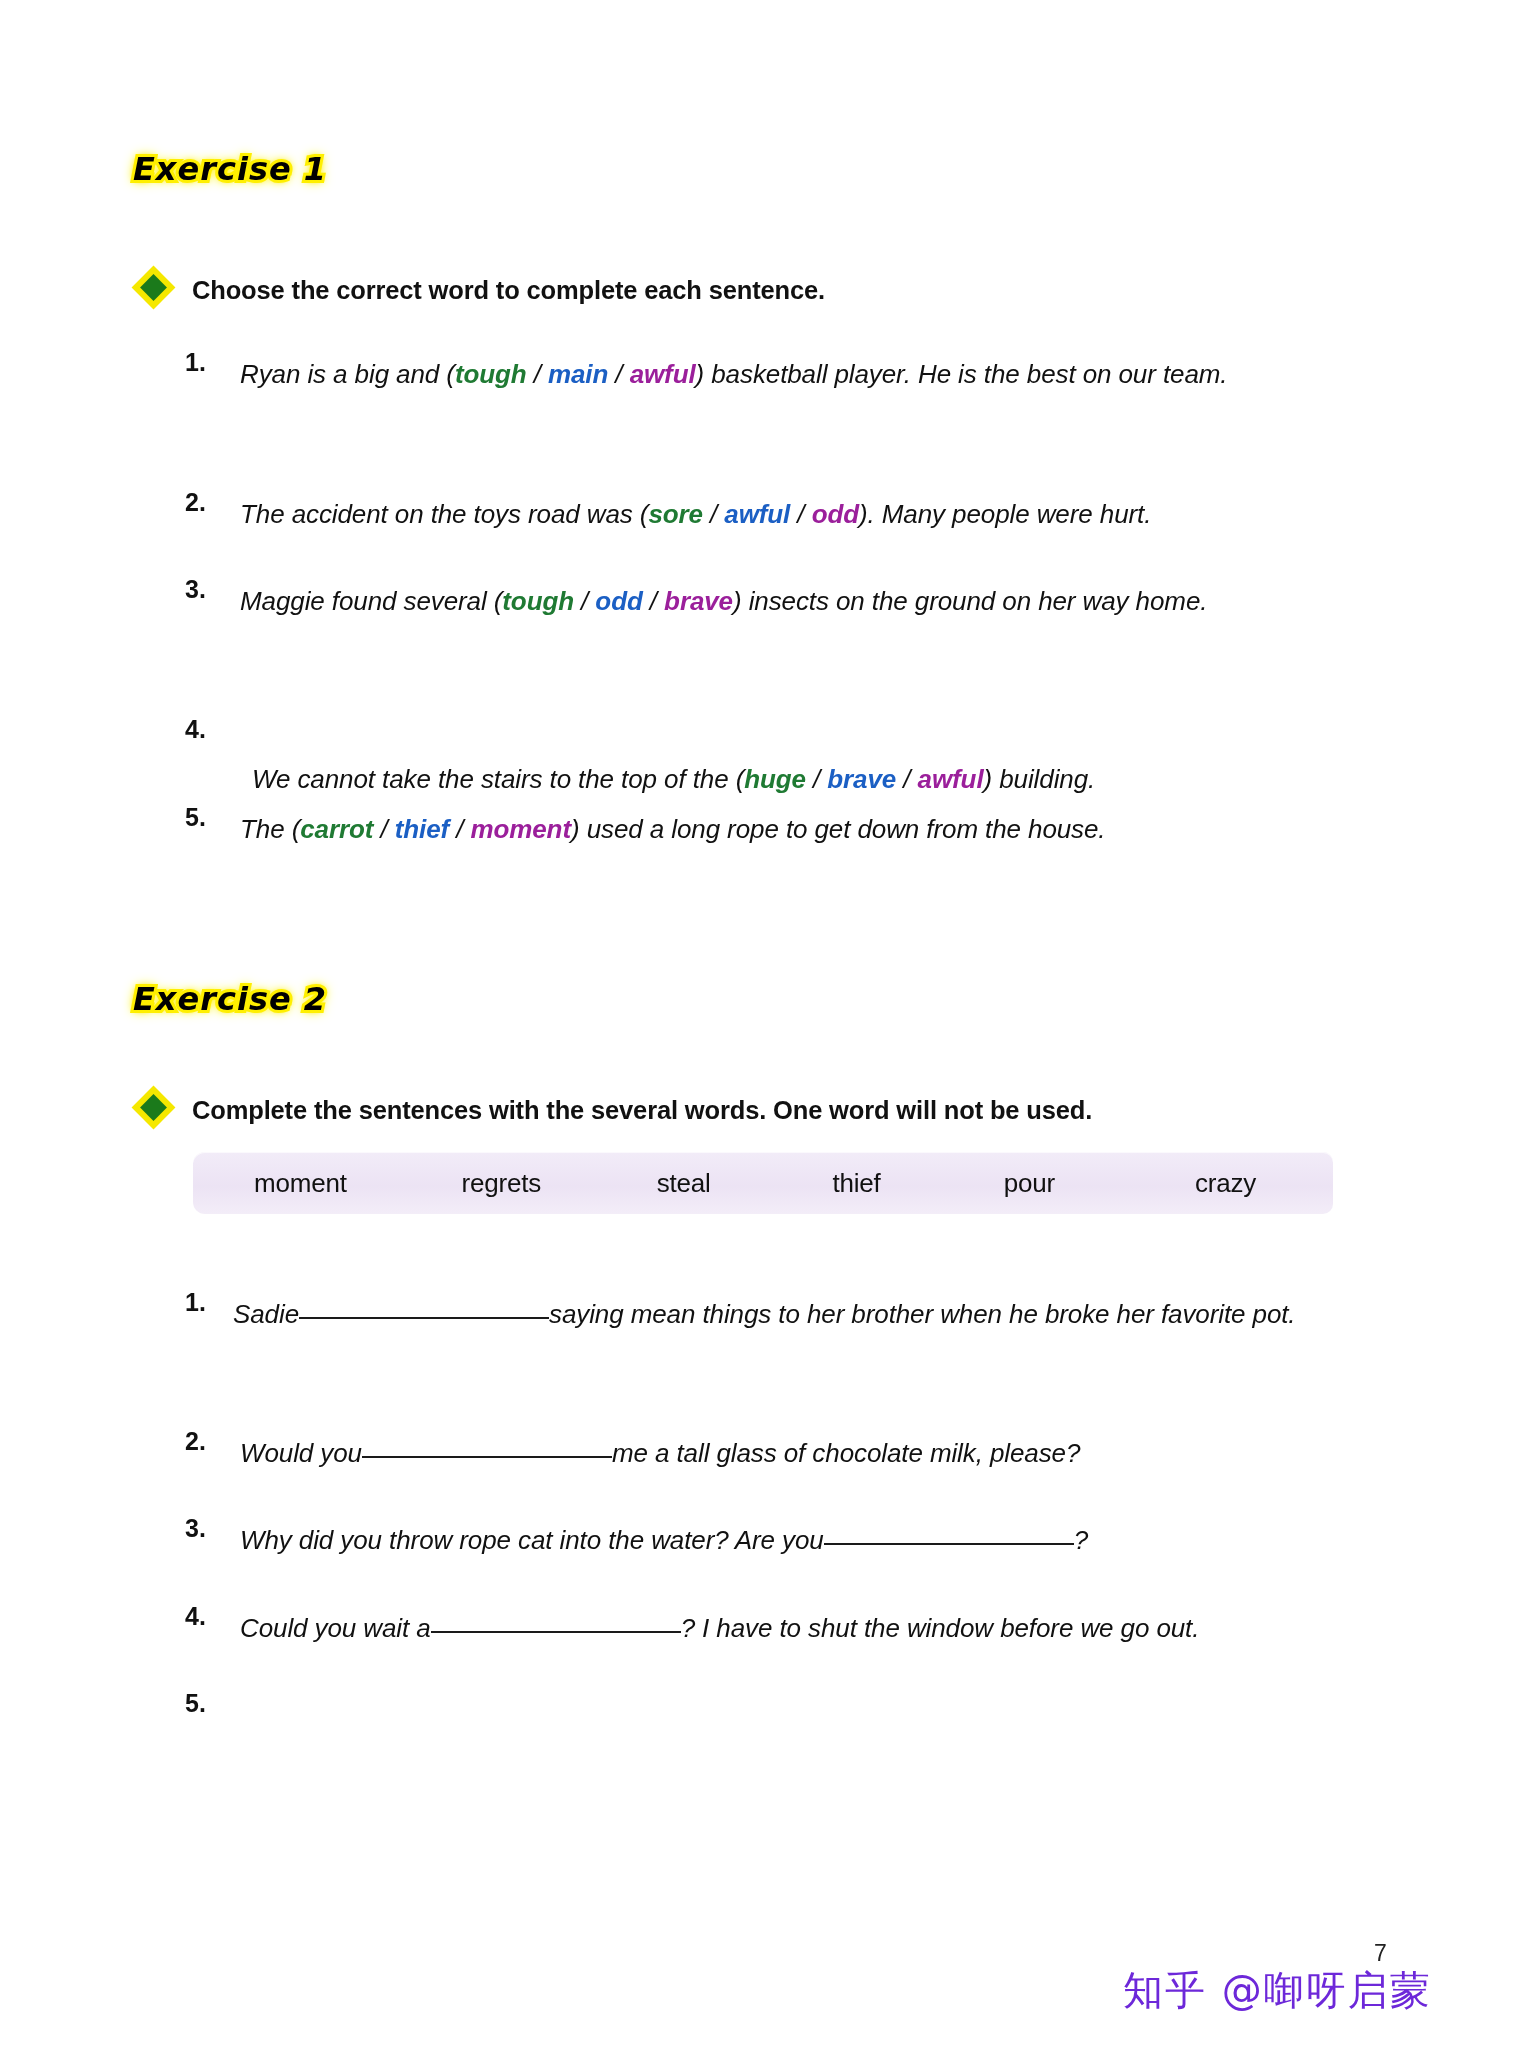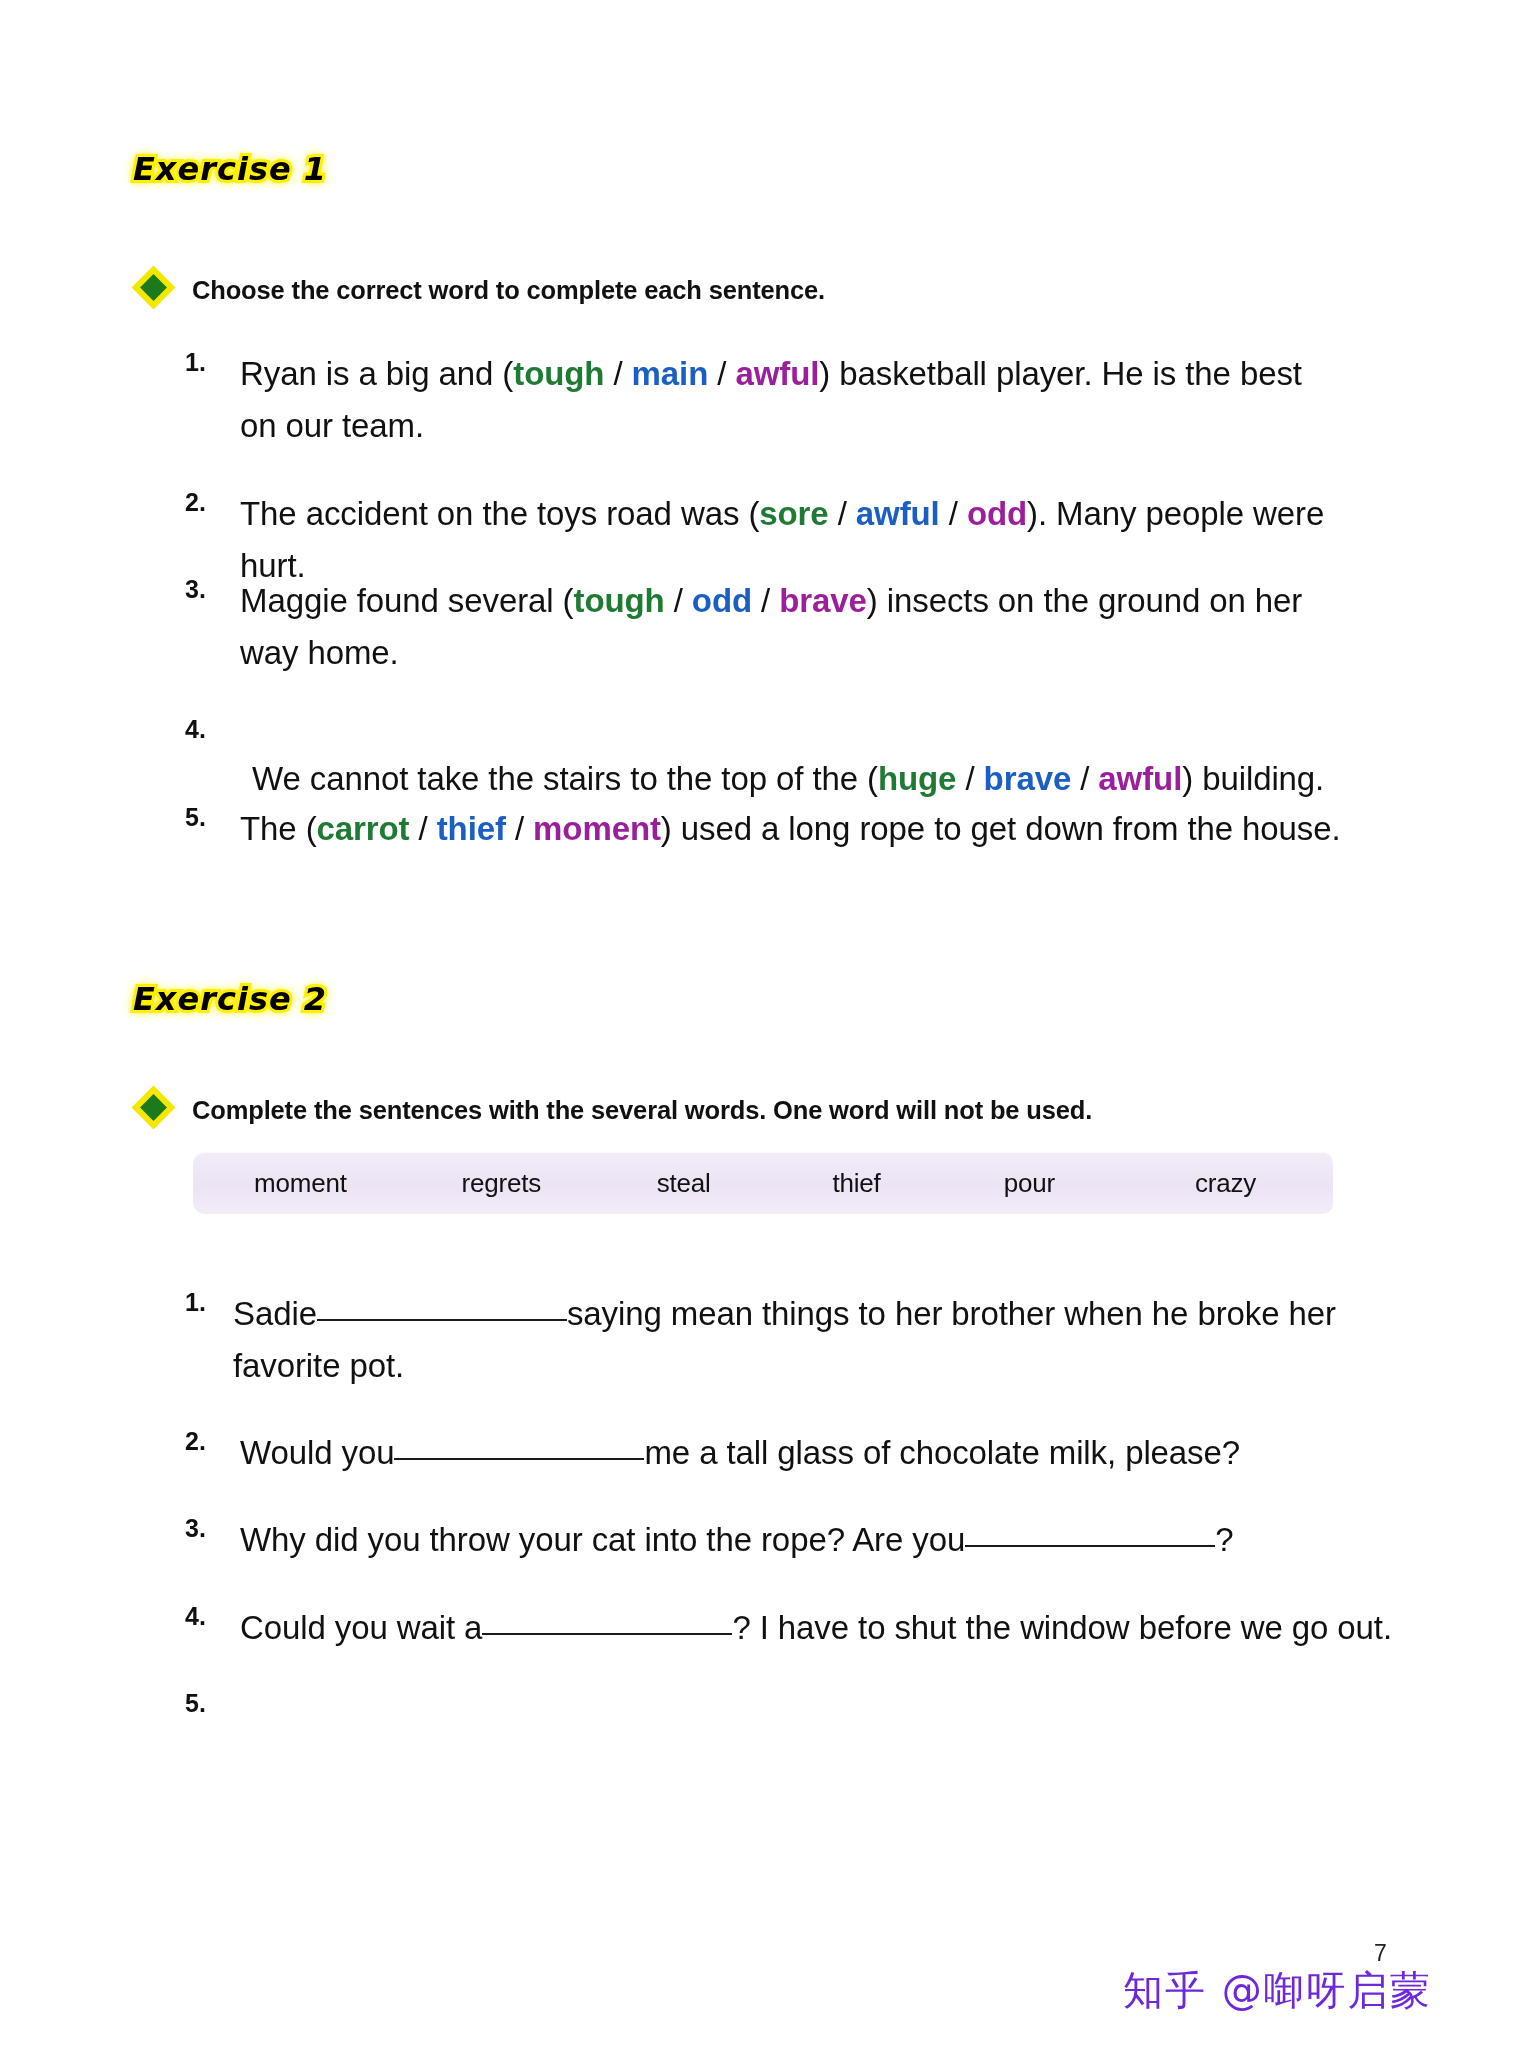--- a/index.html
+++ b/index.html
@@ -64,24 +64,25 @@
   
   .q-num {
     position: absolute;
     font-size: 25px;
     font-weight: bold;
     color: #111;
     text-align: left;
   }
   .q-body {
     position: absolute;
-    font-size: 33px;
+    font-size: 26px;
     line-height: 52px;
     color: #111;
     letter-spacing: -0.1px;
+    font-style: italic;
   }
   .q-body .w-green  { color: #1f7a33; font-weight: 600; }
   .q-body .w-blue   { color: #1b5fc4; font-weight: 600; }
   .q-body .w-purple { color: #9b1f9b; font-weight: 600; }
   .q-body .sep      { color: #111; }
 
   
   .blank {
     display: inline-block;
     border-bottom: 2px solid #1a1a1a;
@@ -175,21 +176,21 @@
     <span>Sadie</span><span class="blank" style="width:250px;"></span><span>saying mean things to her brother when he broke her favorite pot.</span>
   </div>
 
   <div class="q-num" style="left:185px; top:1427px;">2.</div>
   <div class="q-body" style="left:240px; top:1427px; width:1130px;">
     <span>Would you</span><span class="blank" style="width:250px;"></span><span>me a tall glass of chocolate milk, please?</span>
   </div>
 
   <div class="q-num" style="left:185px; top:1514px;">3.</div>
   <div class="q-body" style="left:240px; top:1514px; width:1130px;">
-    <span>Why did you throw your cat into the rope? Are you</span><span class="blank" style="width:250px;"></span><span>?</span>
+    <span>Why did you throw rope cat into the water? Are you</span><span class="blank" style="width:250px;"></span><span>?</span>
   </div>
 
   <div class="q-num" style="left:185px; top:1602px;">4.</div>
   <div class="q-body" style="left:240px; top:1602px; width:1160px;">
     <span>Could you wait a</span><span class="blank" style="width:250px;"></span><span>? I have to shut the window before we go out.</span>
   </div>
 
   <div class="q-num" style="left:185px; top:1689px;">5.</div>
 
   <div class="page-number" style="left:1374px; top:1940px;">7</div>

